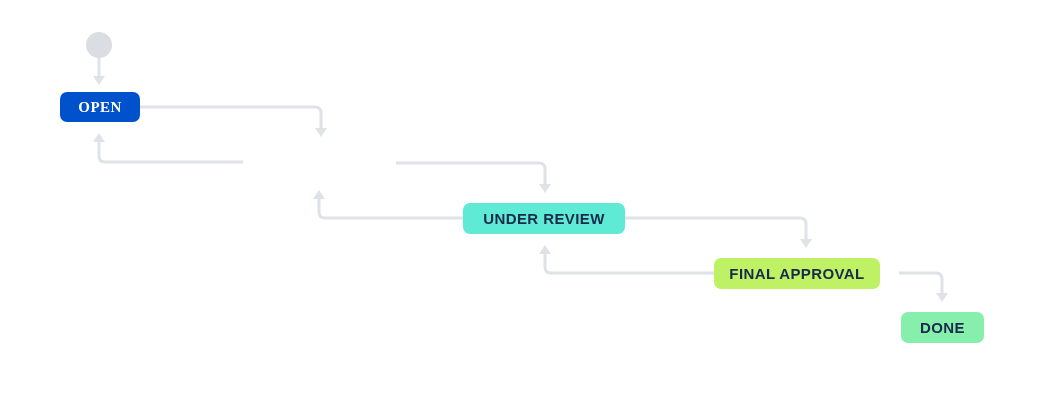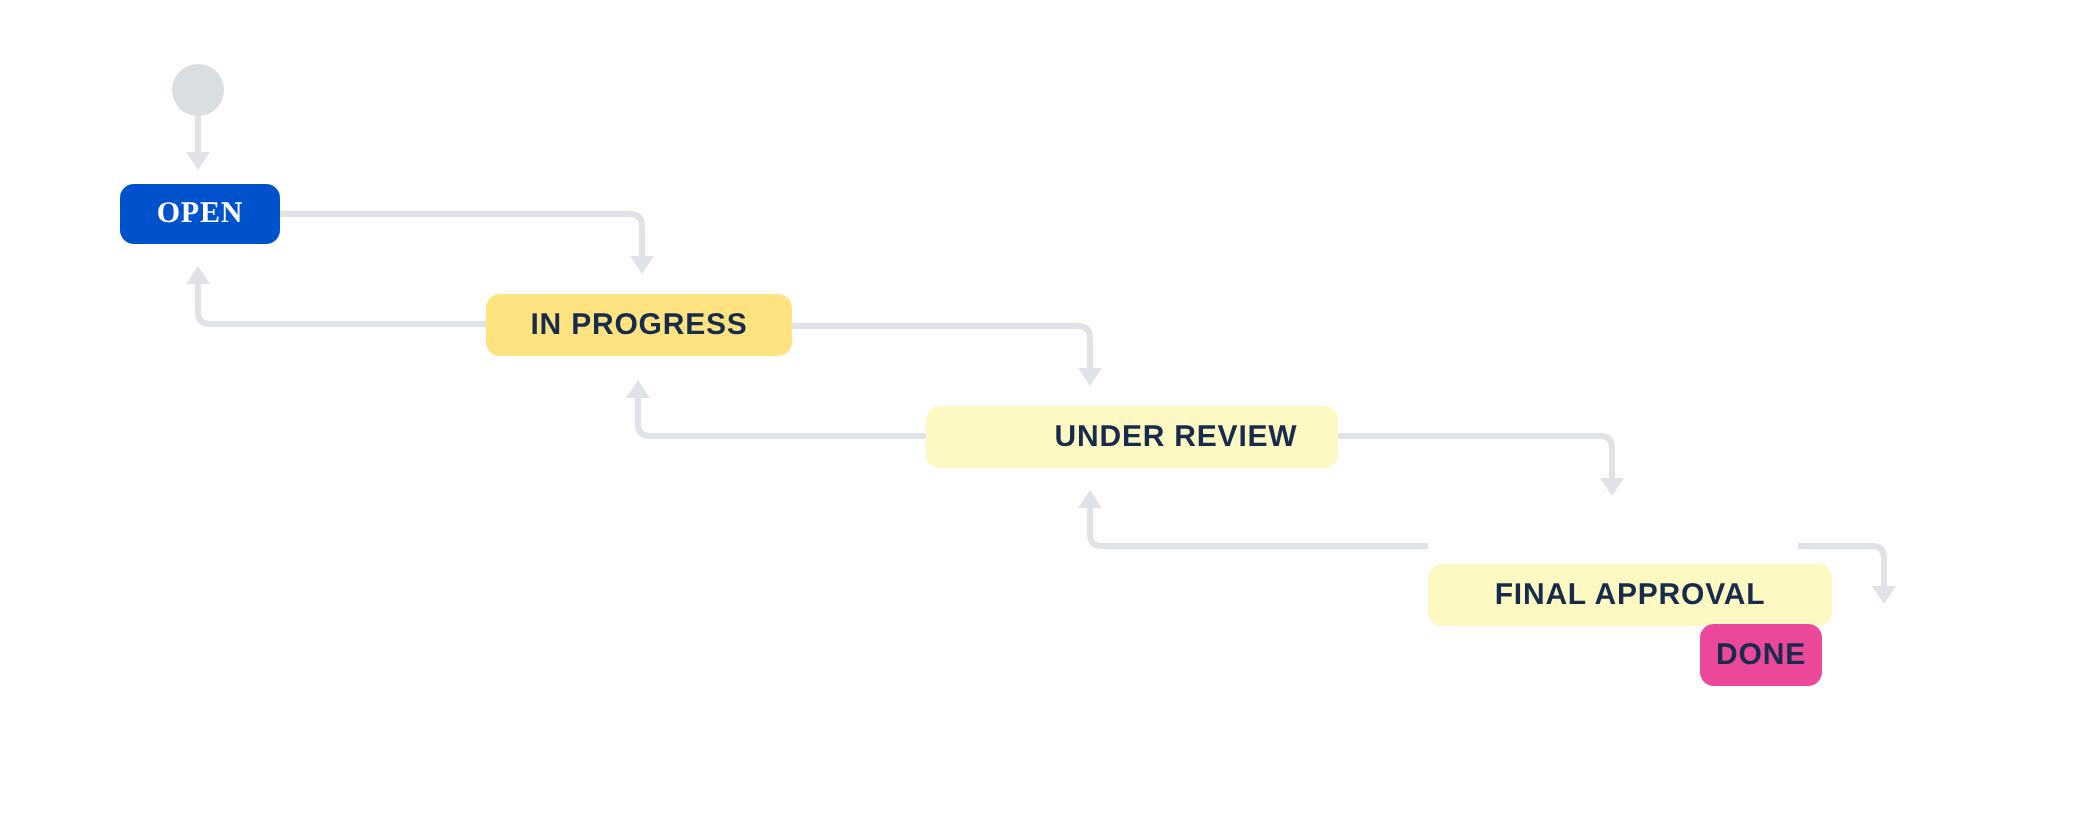--- a/index.html
+++ b/index.html
@@ -50,31 +50,29 @@
   .node-open {
     left: 60px; top: 92px; width: 80px; height: 30px;
     background: #0052cc; color: #ffffff; font-family: Liberation Serif, serif;
   }
   .node-in-progress {
     left: 243px; top: 147px; width: 153px; height: 31px;
     background: #ffe380;
   }
   .node-under-review {
     left: 463px; top: 203px; width: 162px; height: 31px;
-    background: #fef9c3;
-    padding-left: 44px;
+    background: #5eead4;
   }
   .node-final-approval {
-    left: 714px; top: 258px; width: 202px; height: 31px;
-    background: #fef9c3;
-    margin-top: 24px;
+    left: 714px; top: 258px; width: 166px; height: 31px;
+    background: #bef264;
   }
   .node-done {
-    left: 850px; top: 312px; width: 61px; height: 31px;
-    background: #ec4899;
+    left: 901px; top: 312px; width: 83px; height: 31px;
+    background: #86efac;
   }
 </style>
 </head>
 <body>
 
 <div class="stage">
 
   <svg class="connectors" viewBox="0 0 1050 417">
     <g>
       <path d="M99,58 L99,76"></path>
@@ -109,23 +107,20 @@
       <polygon points="936,293 948,293 942,302"></polygon>
     </g>
   </svg>
 
   <div class="start-node"></div>
 
   <div class="node node-open">
     <span>OPEN</span>
   </div>
 
-  <div class="node node-in-progress">
-    <span>IN PROGRESS</span>
-  </div>
 
   <div class="node node-under-review">
     <span>UNDER REVIEW</span>
   </div>
 
   <div class="node node-final-approval">
     <span>FINAL APPROVAL</span>
   </div>
 
   <div class="node node-done">

